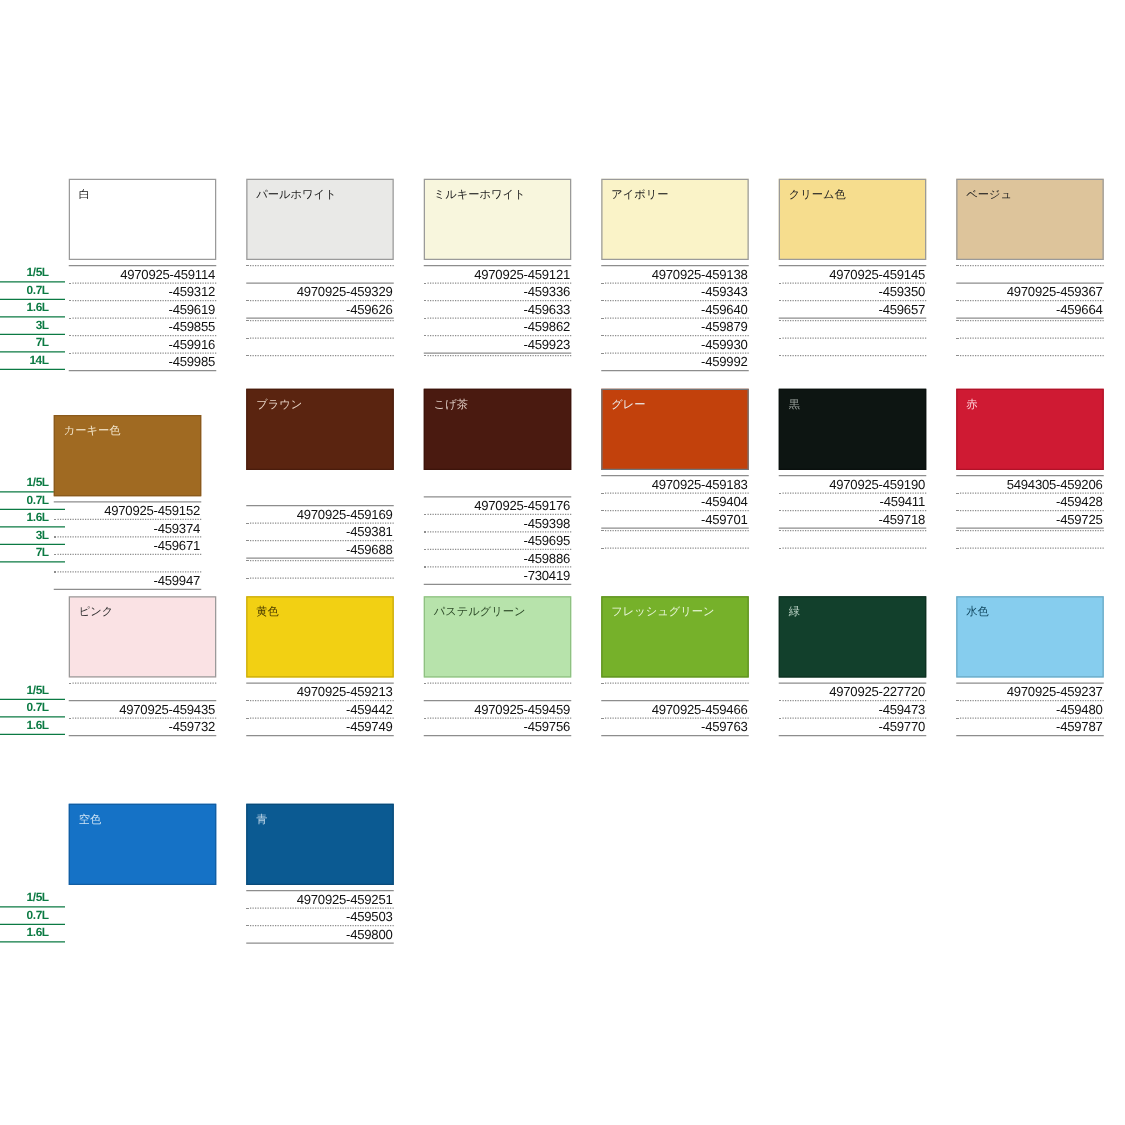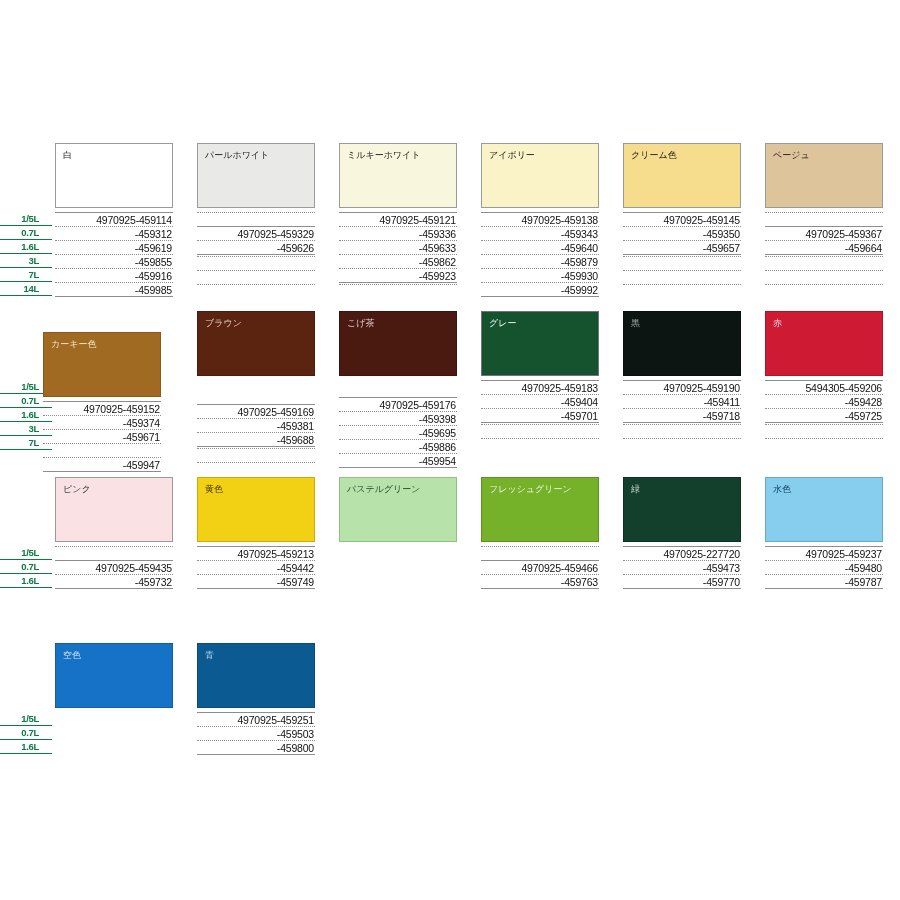--- a/index.html
+++ b/index.html
@@ -211,26 +211,26 @@
       </div>
       <div class="cell" style="left: 339px;">
         <div class="swatch" style="background: rgb(74, 26, 16); border-color: rgb(61, 20, 11);">
           <div class="swatch-label" style="color: rgb(224, 207, 198);">こげ茶</div>
         </div>
         <div class="codes" style="top: 86px;">
           <div class="code-row" style="border-top: 1px solid rgb(141, 141, 141);">4970925-459176</div>
           <div class="code-row">-459398</div>
           <div class="code-row">-459695</div>
           <div class="code-row">-459886</div>
-          <div class="code-row">-459954</div>
+          <div class="code-row">-730419</div>
           <div class="cap-bot"></div>
         </div>
       </div>
       <div class="cell" style="left: 481px;">
-        <div class="swatch" style="background: #14532d; border-color: rgb(110, 116, 121);">
+        <div class="swatch" style="background: #c2410c; border-color: rgb(110, 116, 121);">
           <div class="swatch-label" style="color: rgb(236, 239, 241);">グレー</div>
         </div>
         <div class="codes" style="top: 69px;">
           <div class="code-row" style="border-top: 1px solid rgb(141, 141, 141);">4970925-459183</div>
           <div class="code-row">-459404</div>
           <div class="code-row">-459701</div>
           <div class="cap-bot"></div>
           <div class="code-row blank"></div>
           <div class="code-row blank"></div>
         </div>
@@ -287,20 +287,26 @@
           <div class="code-row" style="border-top: 1px solid rgb(141, 141, 141);">4970925-459213</div>
           <div class="code-row">-459442</div>
           <div class="code-row">-459749</div>
           <div class="cap-bot"></div>
         </div>
       </div>
       <div class="cell" style="left: 339px;">
         <div class="swatch" style="background: rgb(183, 227, 171); border-color: rgb(143, 193, 130);">
           <div class="swatch-label" style="color: rgb(45, 74, 40);">パステルグリーン</div>
         </div>
+        <div class="codes" style="top: 69px;">
+          <div class="code-row blank"></div>
+          <div class="code-row" style="border-top: 1px solid rgb(141, 141, 141);">4970925-459459</div>
+          <div class="code-row">-459756</div>
+          <div class="cap-bot"></div>
+        </div>
       </div>
       <div class="cell" style="left: 481px;">
         <div class="swatch" style="background: rgb(118, 177, 42); border-color: rgb(95, 144, 33);">
           <div class="swatch-label" style="color: rgb(232, 245, 217);">フレッシュグリーン</div>
         </div>
         <div class="codes" style="top: 69px;">
           <div class="code-row blank"></div>
           <div class="code-row" style="border-top: 1px solid rgb(141, 141, 141);">4970925-459466</div>
           <div class="code-row">-459763</div>
           <div class="cap-bot"></div>

